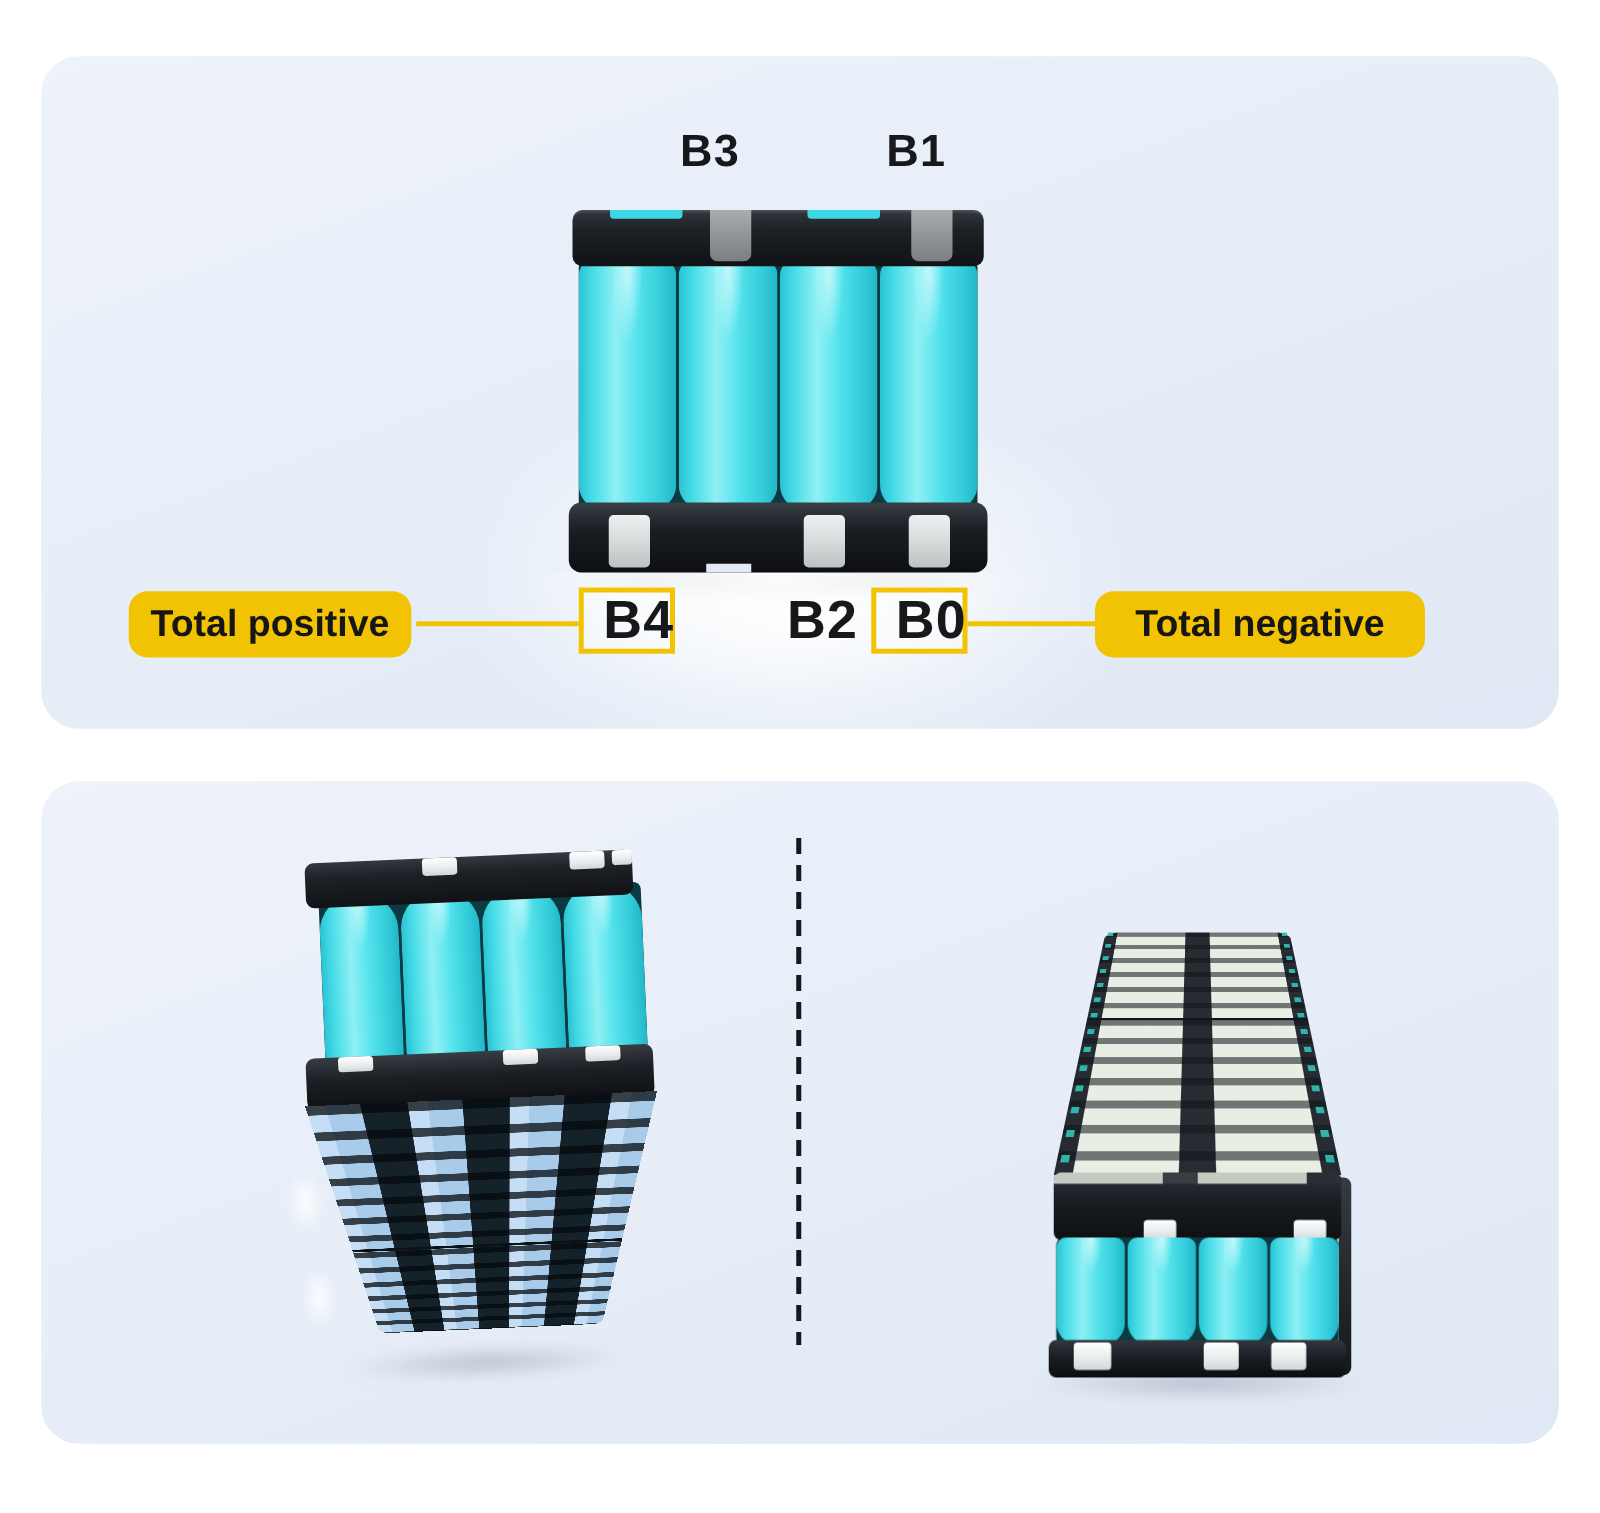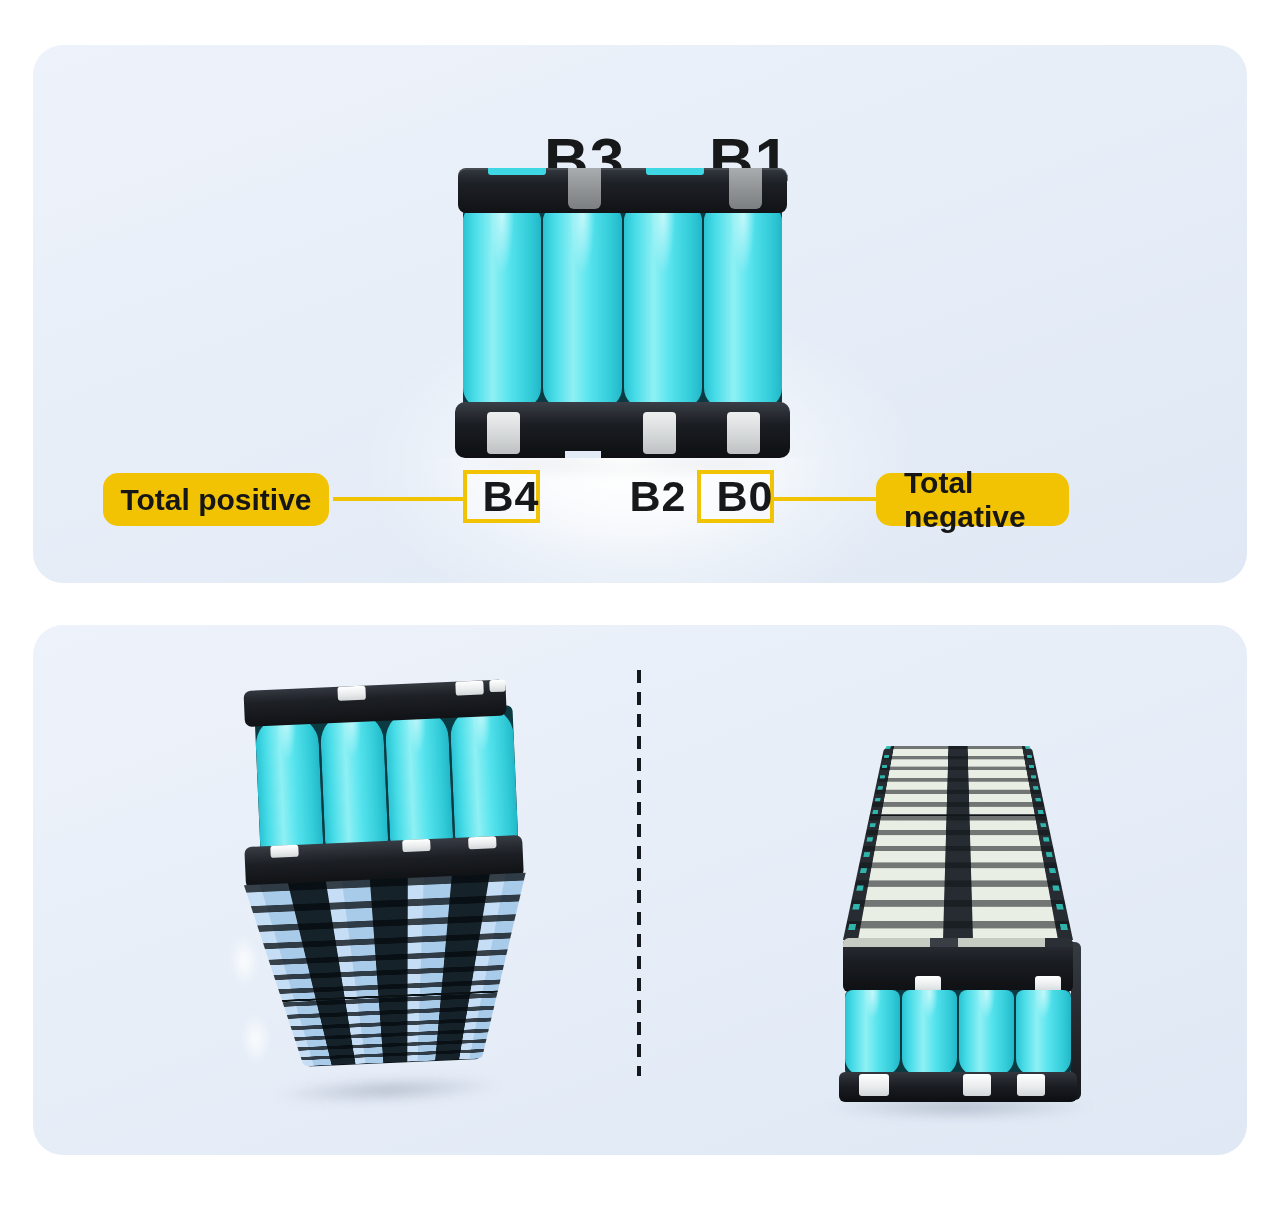--- a/index.html
+++ b/index.html
@@ -13,21 +13,21 @@
     overflow:hidden;
   }
   .panel-top { top:45px; height:538px; }
   .panel-bottom { top:625px; height:530px; }
   .panel-top::before {
     content:""; position:absolute; left:25%; top:45%; width:50%; height:55%;
     background:radial-gradient(ellipse at 50% 60%, rgba(255,255,255,0.95), rgba(255,255,255,0) 65%);
   }
 
   
-  .big-label { position:absolute; font-size:62px; font-weight:700; color:#17181a; letter-spacing:1px;margin-top:24px; }
+  .big-label { position:absolute; font-size:36px; font-weight:700; color:#17181a; letter-spacing:1px; }
   .term { position:absolute; height:53px; display:flex; align-items:center; justify-content:center;
           font-size:43px; font-weight:700; color:#17181a; letter-spacing:1px; }
   .term.boxed { border:4px solid #f2c303; background:rgba(255,255,255,0.4);padding-left:19px; }
   .pill { position:absolute; height:53px; border-radius:15px; background:#f2c303;
           display:flex; align-items:center; justify-content:center;
           font-size:30px; font-weight:700; color:#161616; }
   .connector { position:absolute; height:4px; background:#f2c303; }
 
   
   .pack { position:absolute; left:422px; top:123px; width:335px; height:290px; }
@@ -137,21 +137,21 @@
     </div>
 
     <div class="pill" style="left:70px; top:428px; width:226px;">Total positive</div>
     <div class="connector" style="left:300px; top:452px; width:130px;"></div>
 
     <div class="term boxed" style="left:430px; top:425px; width:77px;">B4</div>
     <div class="term" style="left:594px; top:425px; width:62px;">B2</div>
     <div class="term boxed" style="left:664px; top:425px; width:77px;">B0</div>
 
     <div class="connector" style="left:741px; top:452px; width:102px;"></div>
-    <div class="pill" style="left:843px; top:428px; width:193px;padding-left:28px;">Total negative</div>
+    <div class="pill" style="left:843px; top:428px; width:264px;">Total negative</div>
   </section>
 
   <section class="panel panel-bottom">
 
     <div class="divider"></div>
 
     <div class="left-group">
       <div class="pack-shadow" style="left:40px; top:400px; width:230px; height:26px;"></div>
       <div class="side-bump" style="left:2px; top:252px;"></div>
       <div class="side-bump" style="left:10px; top:330px;"></div>

